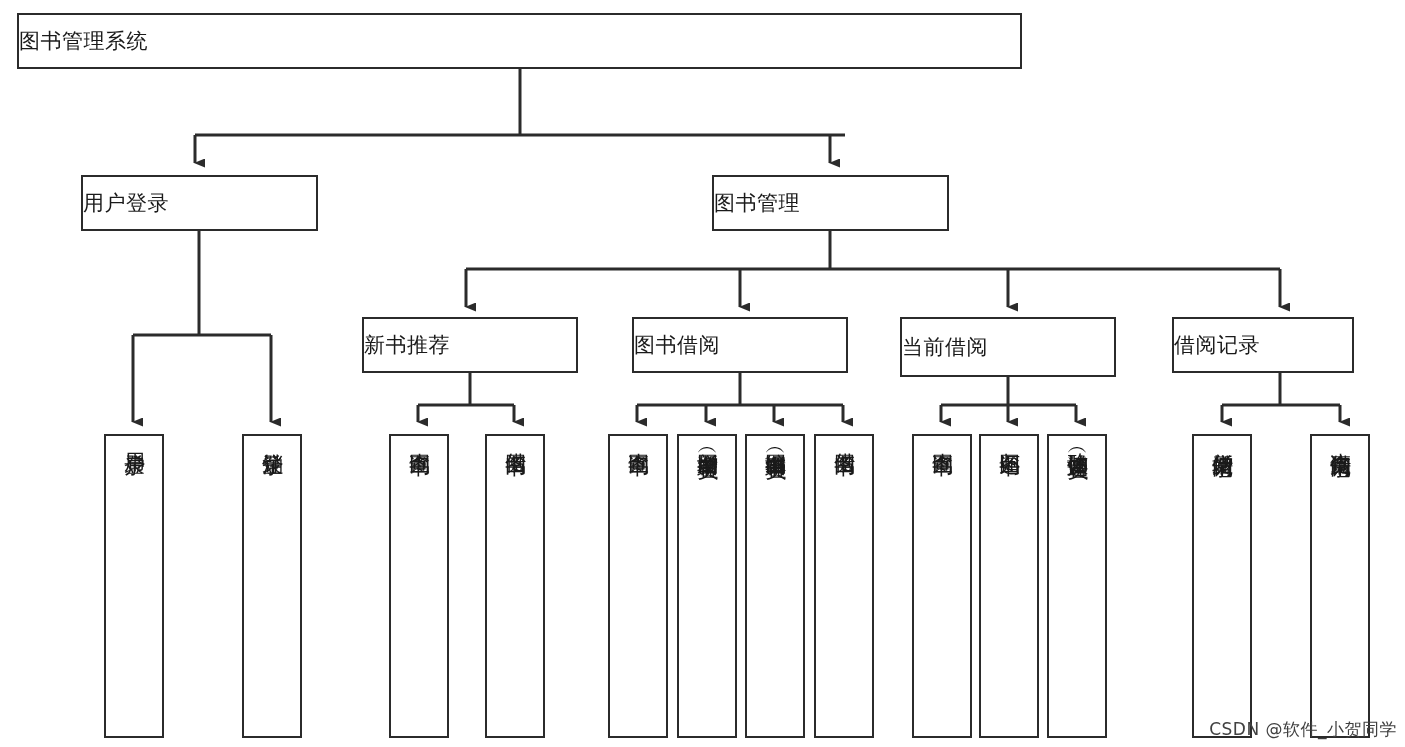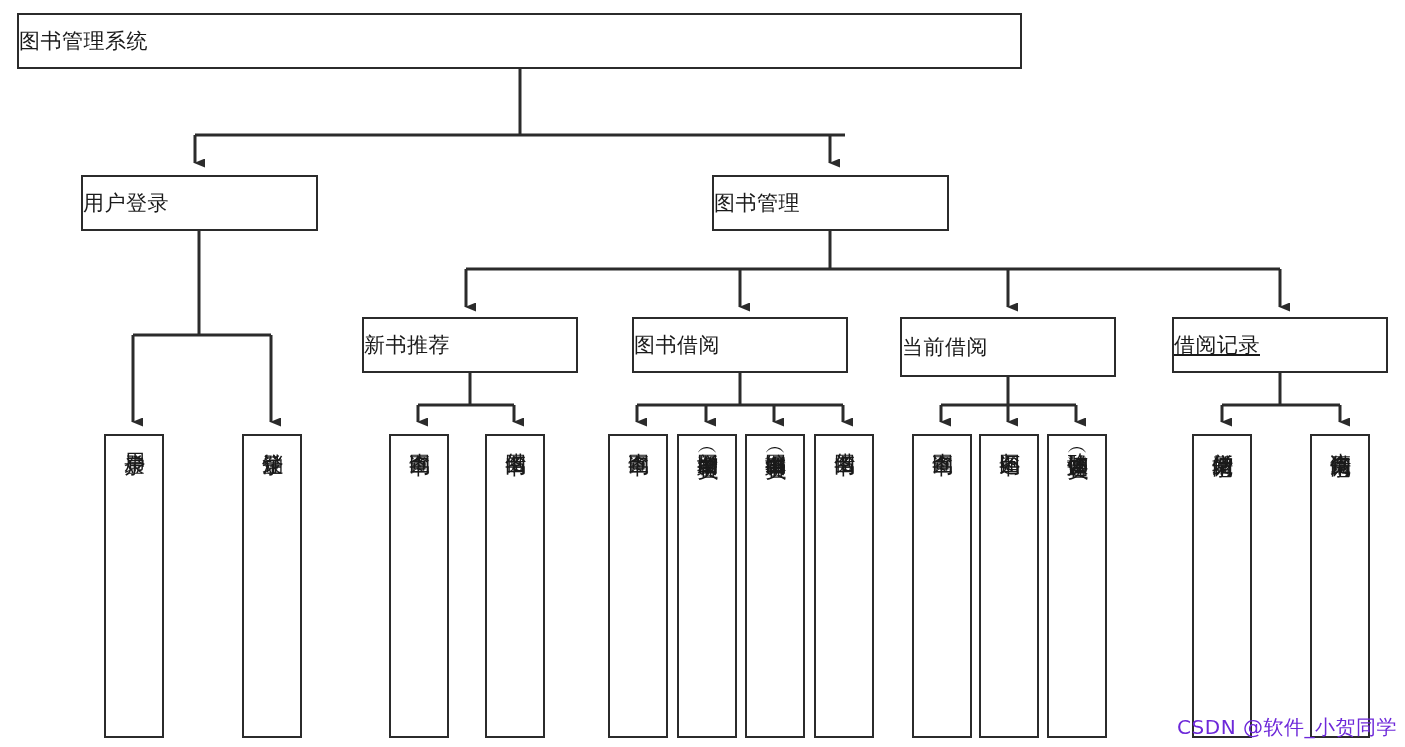--- a/index.html
+++ b/index.html
@@ -53,22 +53,22 @@
     writing-mode: vertical-rl;
     text-orientation: upright;
     font-size: 21px;
     line-height: 1.32;
     letter-spacing: 1px;
   }
   #watermark {
     position: absolute;
     right: 8px;
     bottom: 6px;
-    font-size: 20px;
-    color: #6d28d9;
+    font-size: 17px;
+    color: #404040;
     letter-spacing: 0.5px;
     white-space: nowrap;
   }
 </style>
 </head>
 <body>
 
 <div id="diagram-root">
 
   <svg id="edges-layer" viewBox="0 0 1405 747" width="1405" height="747" xmlns="http://www.w3.org/2000/svg">
@@ -139,21 +139,21 @@
   </div>
 
   <div class="node node-branch" style="left:632px; top:317px; width:216px; height:56px;">
     <span class="label">图书借阅</span>
   </div>
 
   <div class="node node-branch" style="left:900px; top:317px; width:216px; height:60px;">
     <span class="label">当前借阅</span>
   </div>
 
-  <div class="node node-branch" style="left:1172px; top:317px; width:216px; height:56px;text-decoration:underline;">
+  <div class="node node-branch" style="left:1172px; top:317px; width:182px; height:56px;">
     <span class="label">借阅记录</span>
   </div>
 
   <div class="node node-leaf" style="left:104px; top:434px; width:60px; height:304px;">
     <span class="label">用户登录</span>
   </div>
 
   <div class="node node-leaf" style="left:242px; top:434px; width:60px; height:304px;">
     <span class="label">注销登录</span>
   </div>

